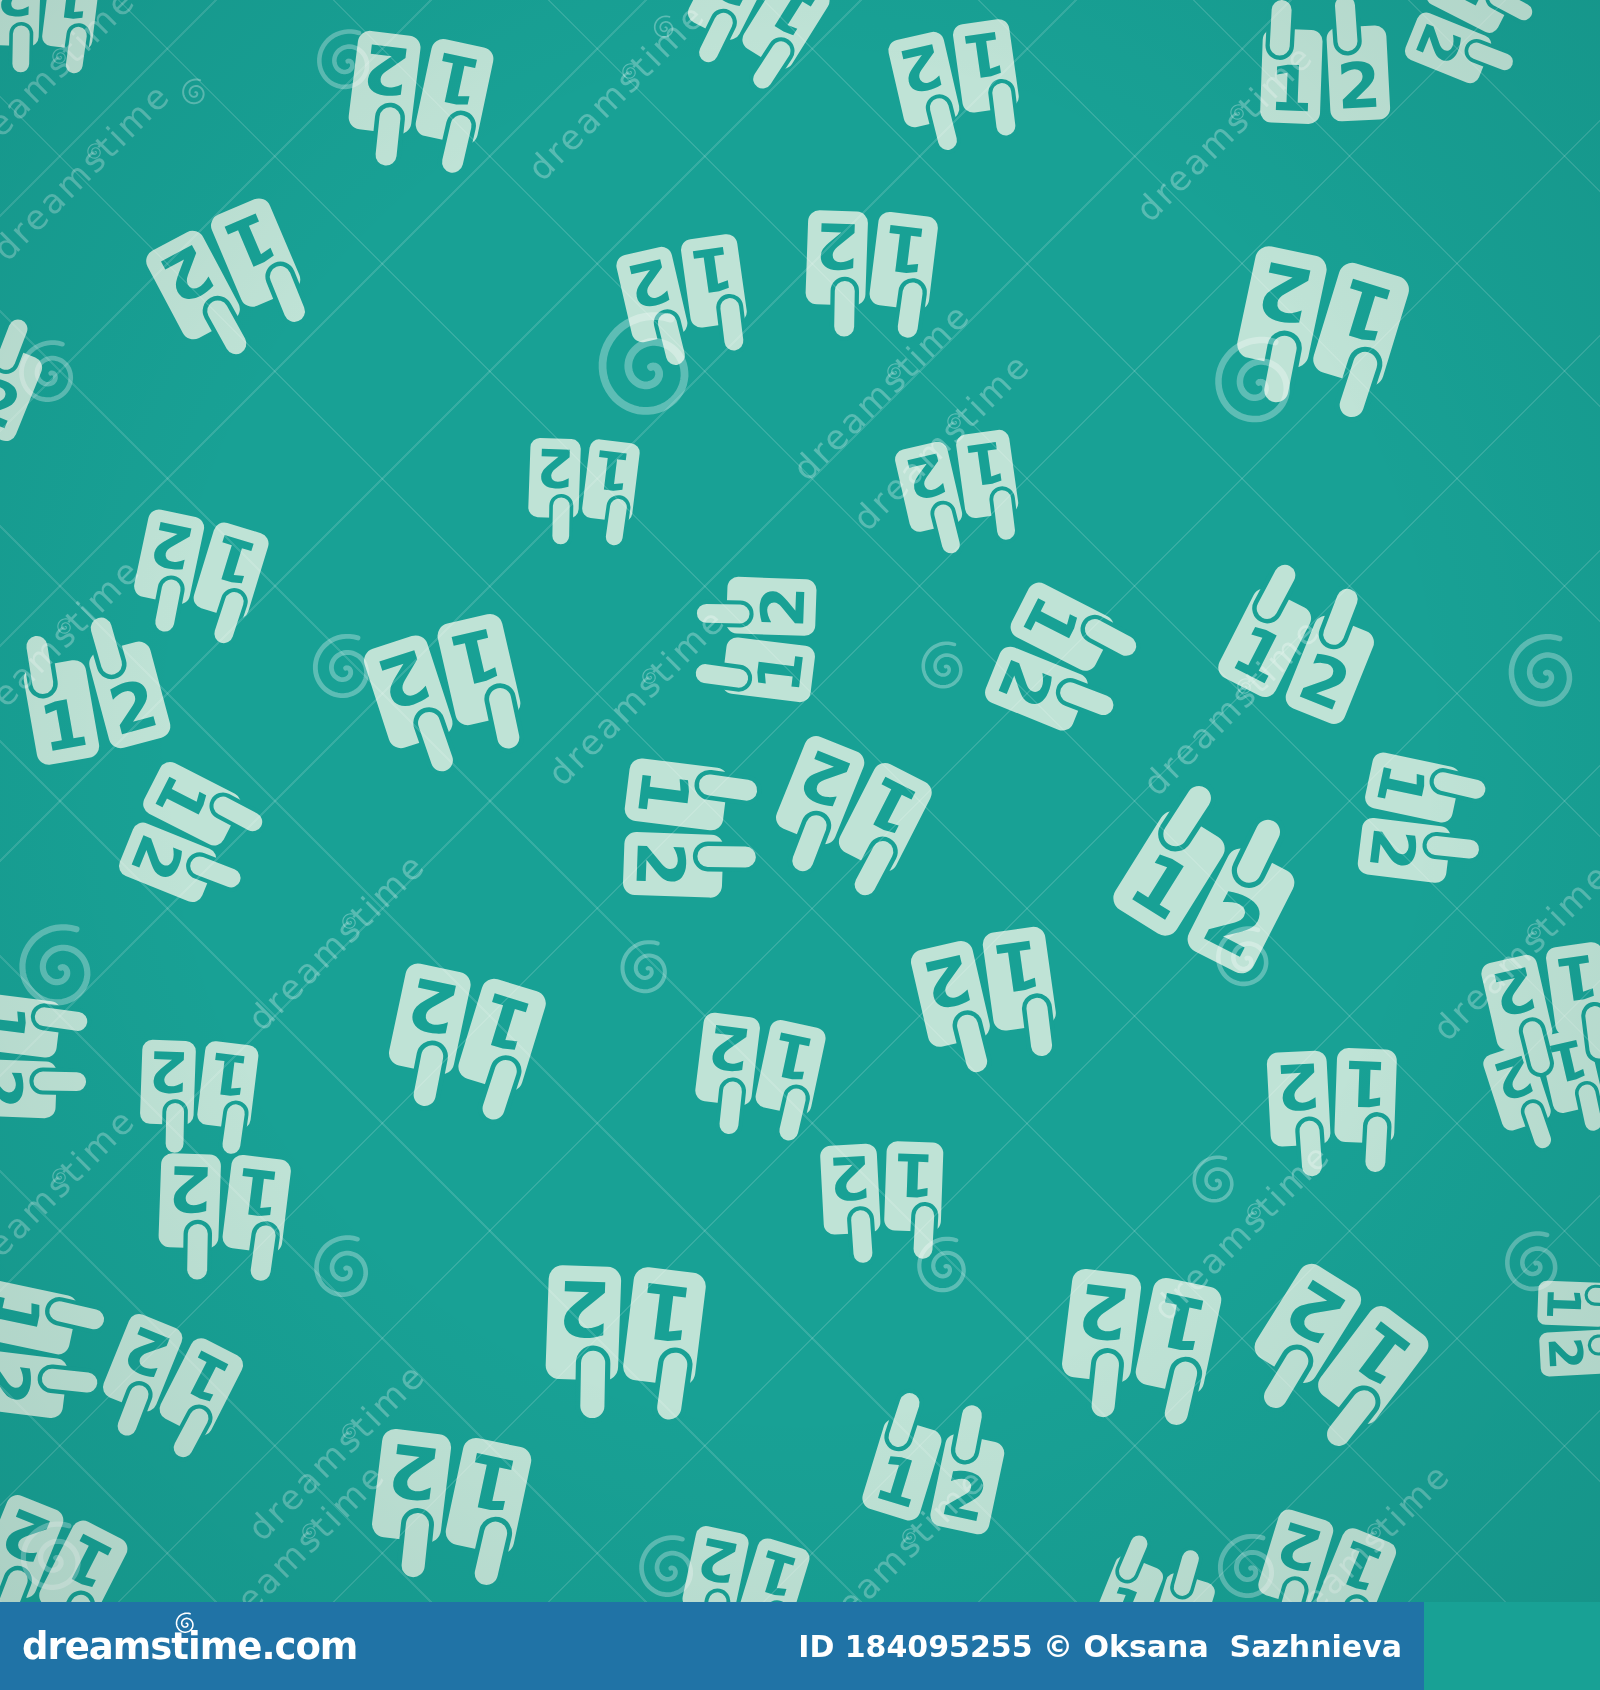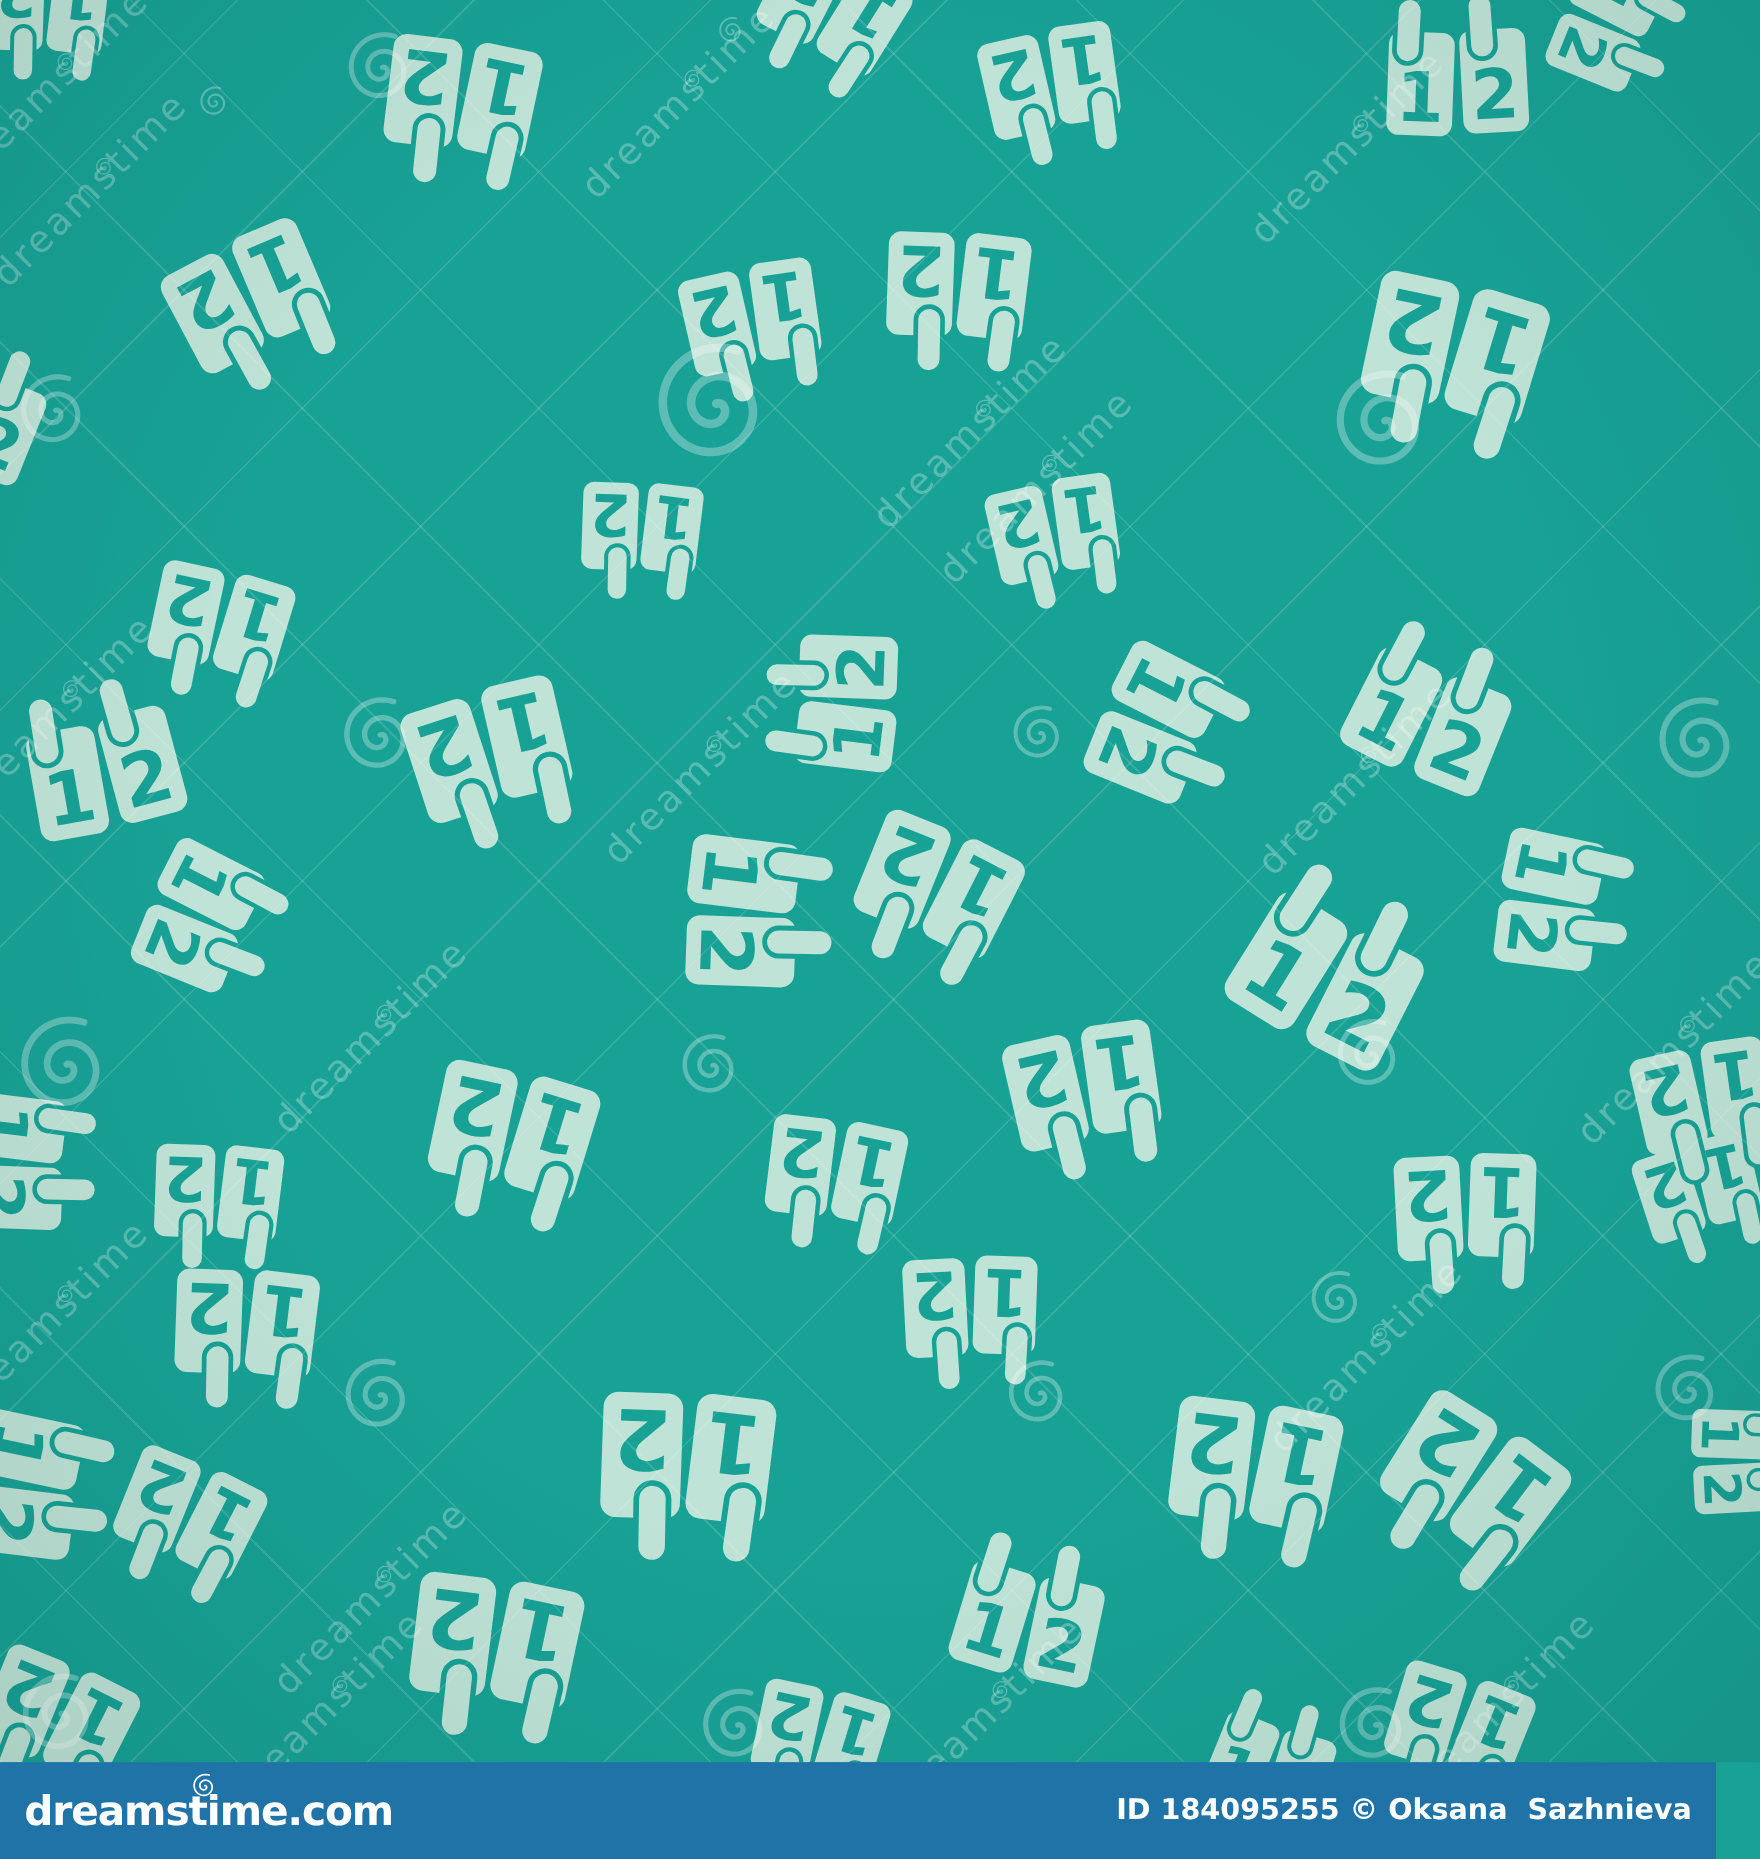--- a/index.html
+++ b/index.html
@@ -31,28 +31,28 @@
   
   .page{fill:var(--icon-fill);}
   .digit{fill:var(--background);font-family:"DejaVu Sans","Liberation Sans",sans-serif;
          font-weight:bold;font-size:44px;text-anchor:middle;}
   .ring{fill:var(--icon-fill);stroke:var(--background);stroke-width:3;}
   .spiral-path{fill:none;stroke:currentColor;stroke-width:6.5;stroke-linecap:round;}
   .wm-text{fill:rgba(255,255,255,0.28);font-family:"DejaVu Sans","Liberation Sans",sans-serif;
            font-size:34px;letter-spacing:3px;}
   
   .footer{
-    position:relative;width:1560px;height:88px;background:var(--footer-background);
+    position:relative;width:1424px;height:88px;background:var(--footer-background);
     display:flex;align-items:center;justify-content:space-between;
     padding:0 22px;color:var(--footer-text);
   }
   .logo{position:relative;display:inline-block;line-height:1;}
   .logo-text{font-size:37px;font-weight:bold;letter-spacing:-1px;color:var(--footer-text);}
   .logo-spiral{position:absolute;left:152px;top:-16px;width:24px;height:24px;color:var(--footer-text);}
-  .credit{font-size:26px;font-weight:bold;white-space:pre;color:var(--footer-text);}
+  .credit{font-size:30px;font-weight:bold;white-space:pre;color:var(--footer-text);}
 </style>
 </head>
 <body>
 
 <div class="stage">
 
   <div class="pattern">
     <svg class="layer" id="pattern-svg" width="1600" height="1602" viewBox="0 0 1600 1602">
       <defs>
         <symbol id="cal12" viewBox="0 0 100 100" overflow="visible">

